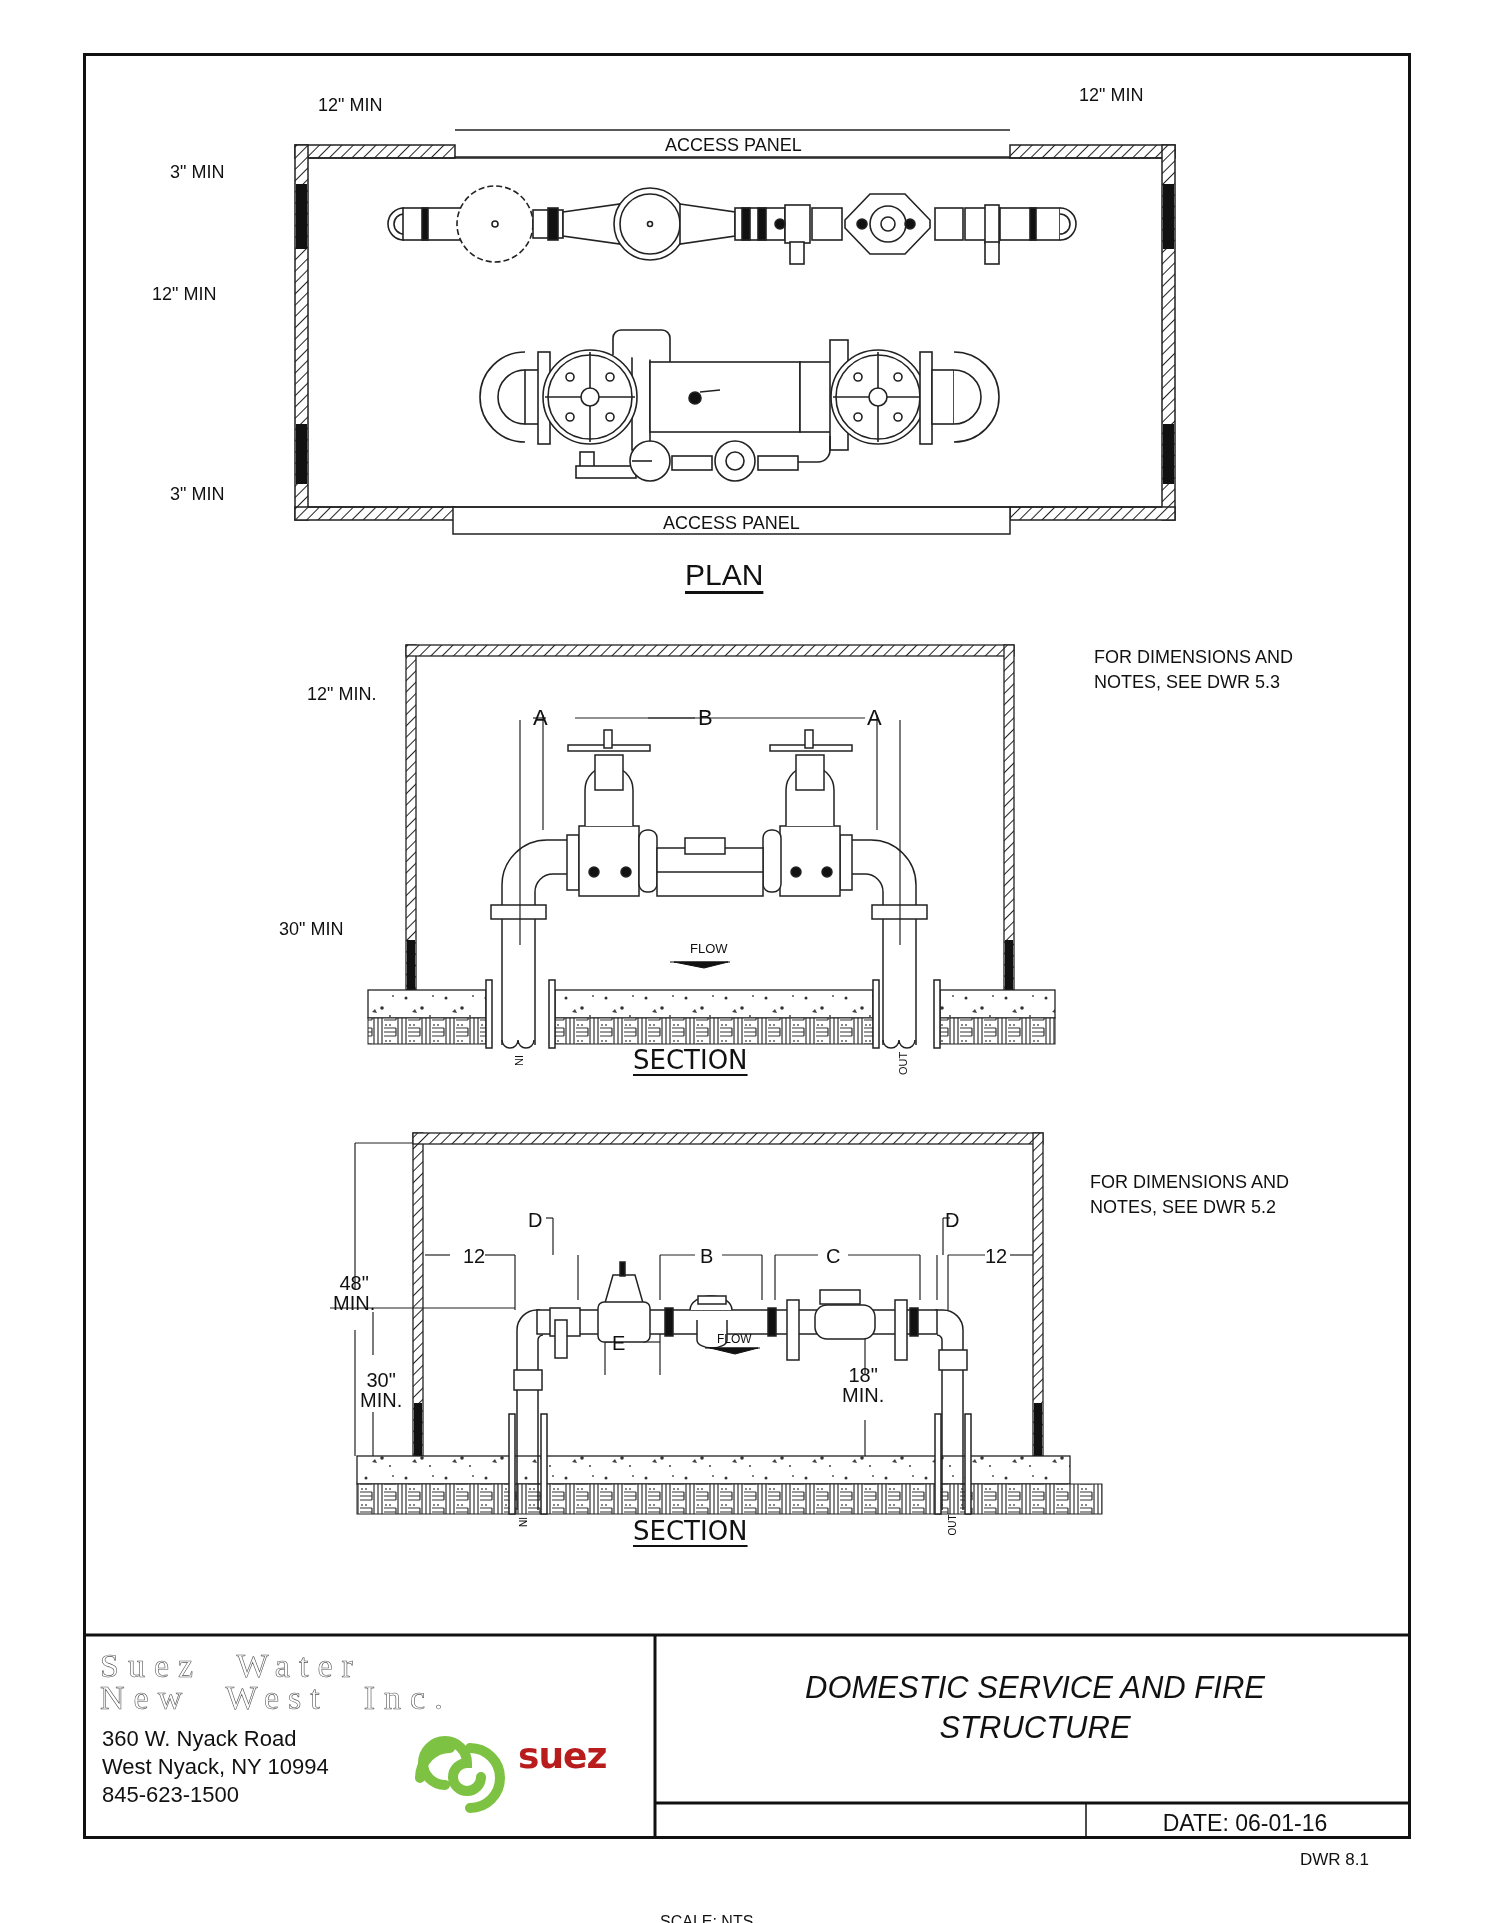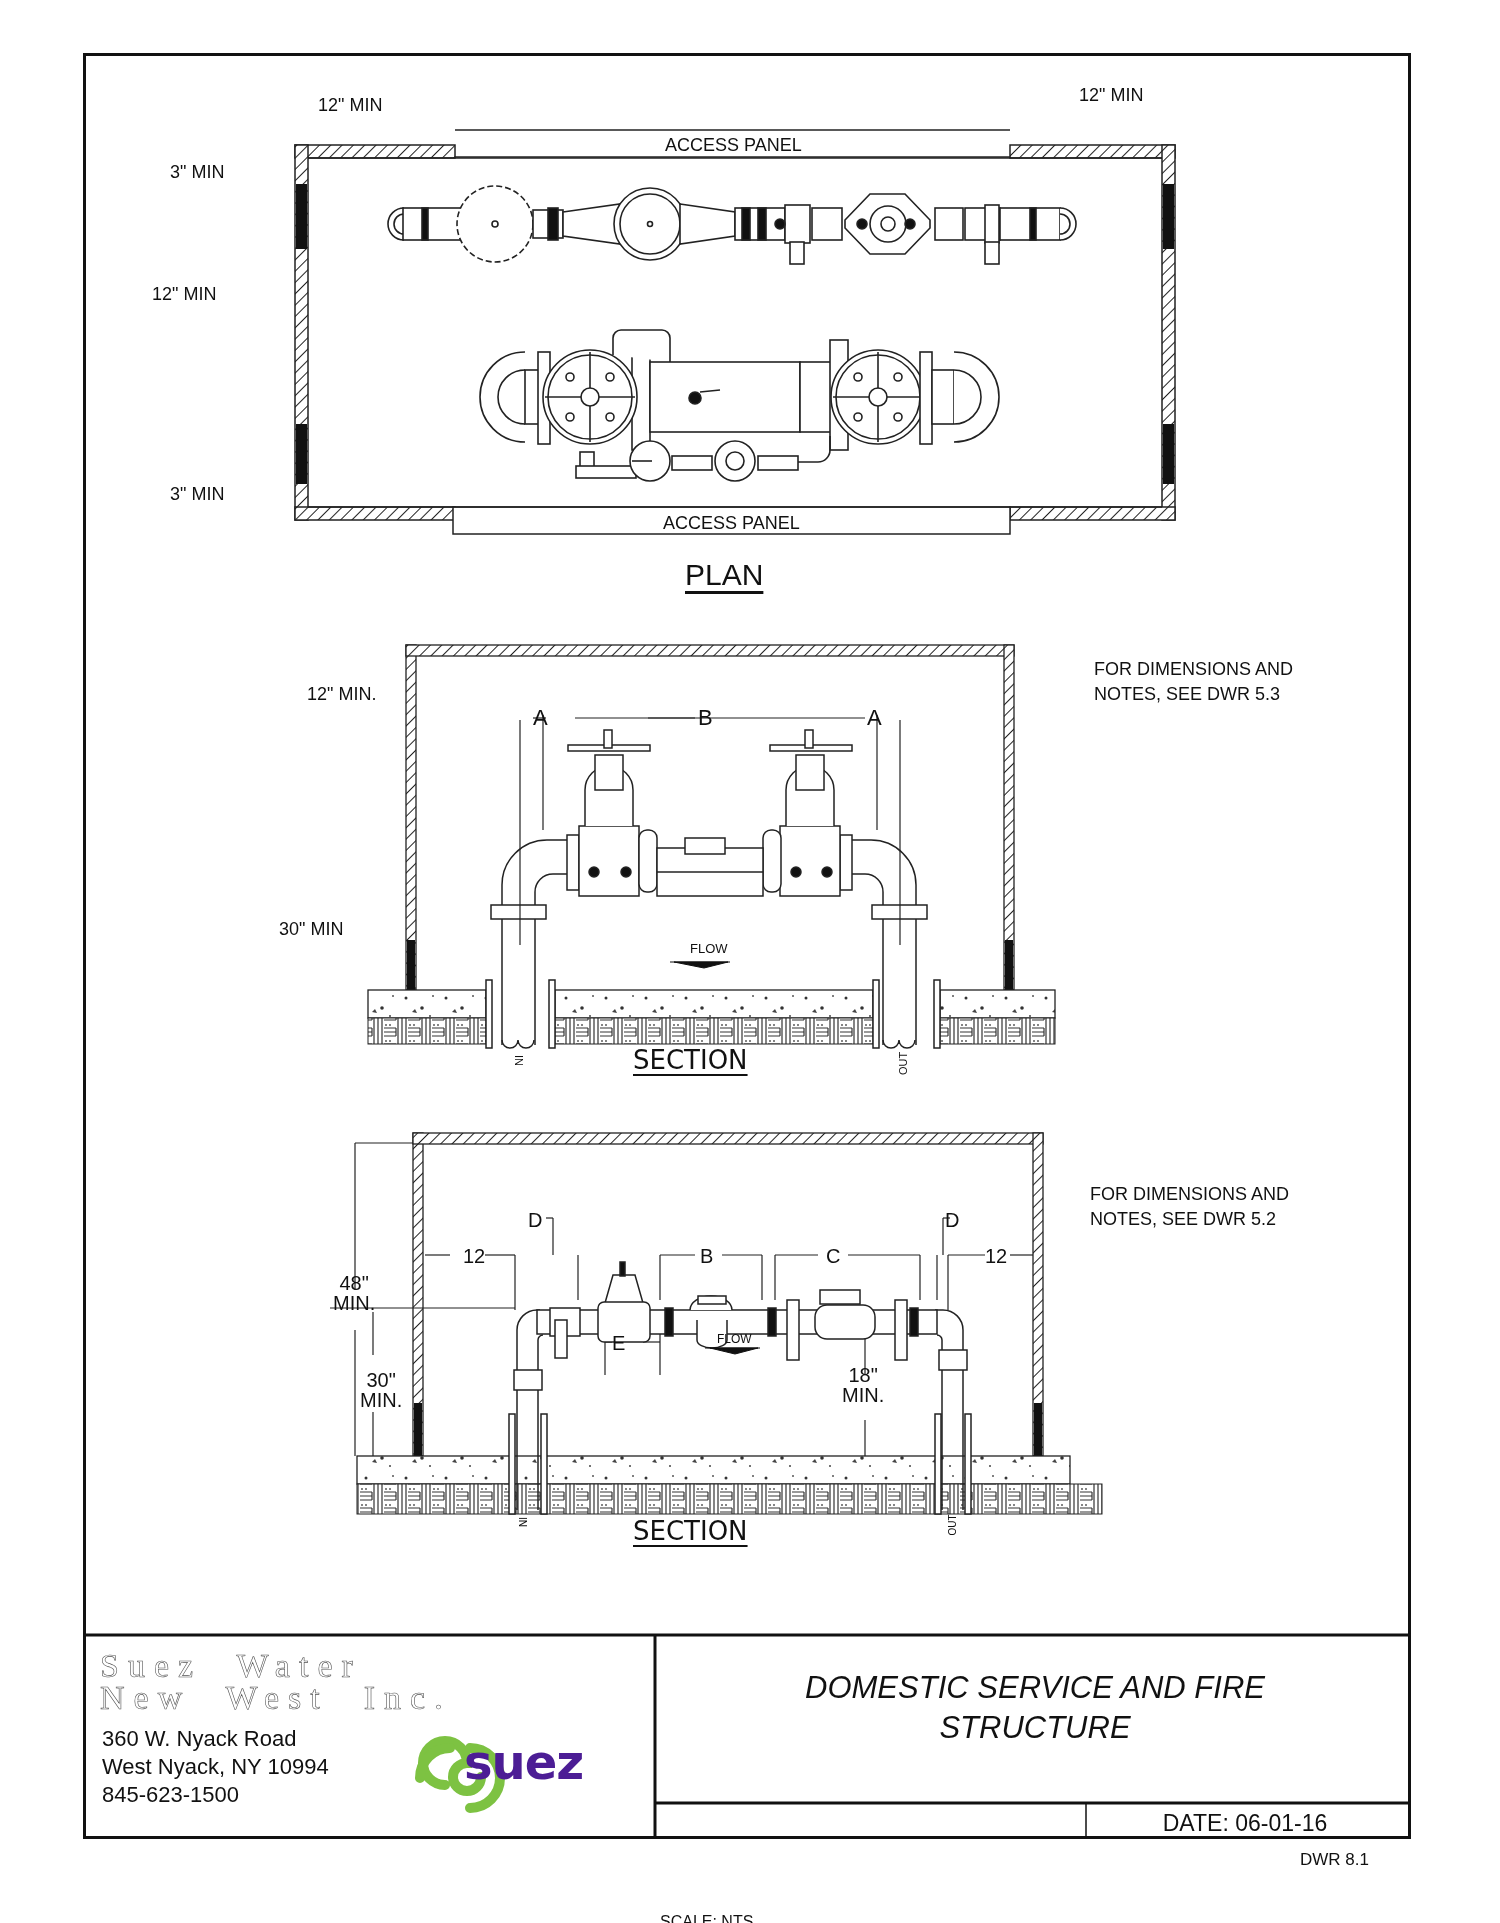--- a/index.html
+++ b/index.html
@@ -4,31 +4,31 @@
 <style>
   html, body { margin: 0; padding: 0; background: #ffffff; }
   body { width: 1500px; height: 1923px; position: relative; overflow: hidden;
          font-family: "Liberation Sans", "DejaVu Sans", sans-serif; color: #111; }
   .sheet { position: absolute; left: 83px; top: 53px; width: 1328px; height: 1786px;
            border: 3px solid #111; box-sizing: border-box; }
   svg.drawing { position: absolute; left: 0; top: 0; width: 1500px; height: 1923px; }
   .lbl { position: absolute; font-size: 18px; white-space: nowrap; line-height: 1; }
   .lbl.title-u { font-size: 30px; text-decoration: underline; text-underline-offset: 6px; }
   .lbl.sect { font-family: "DejaVu Sans", sans-serif; font-size: 26px; text-decoration: underline; text-underline-offset: 5px; }
-  .note { position: absolute; font-size: 18px; line-height: 25px; margin-top: 12px; }
+  .note { position: absolute; font-size: 18px; line-height: 25px; }
   .tb-company { position: absolute; left: 100px; top: 1650px; font-family: "Liberation Serif", "DejaVu Serif", serif;
                 color: #777; font-size: 34px; letter-spacing: 9px; line-height: 32px; -webkit-text-stroke: 0.6px #555; color: #fff; }
   .tb-addr { position: absolute; left: 102px; font-size: 22px; line-height: 1; }
   .tb-title { position: absolute; left: 660px; width: 750px; top: 1668px; text-align: center;
               font-size: 31px; line-height: 40px; font-style: italic; }
   .tb-scale { position: absolute; left: 660px; width: 420px; top: 1913px; text-align: left; font-size: 16px; }
   .tb-date  { position: absolute; left: 1085px; width: 320px; top: 1810px; text-align: center; font-size: 23px; }
   .tb-dwr   { position: absolute; left: 1300px; top: 1850px; font-size: 17px; }
-  .logo-word { position: absolute; left: 464px; top: 1738px; font-family: "DejaVu Sans", sans-serif; font-weight: bold;
-               font-size: 48px; color: #4c1d95; letter-spacing: -1px; line-height: 1; }
+  .logo-word { position: absolute; left: 518px; top: 1738px; font-family: "DejaVu Sans", sans-serif; font-weight: bold;
+               font-size: 36px; color: #b91c1c; letter-spacing: -1px; line-height: 1; }
 </style>
 </head>
 <body>
 
 <div class="sheet"></div>
 
 <svg class="drawing" viewBox="0 0 1500 1923" xmlns="http://www.w3.org/2000/svg">
   <defs>
     <pattern id="hatch" width="8" height="8" patternUnits="userSpaceOnUse" patternTransform="rotate(45)">
       <rect width="8" height="8" fill="#fff"></rect>

